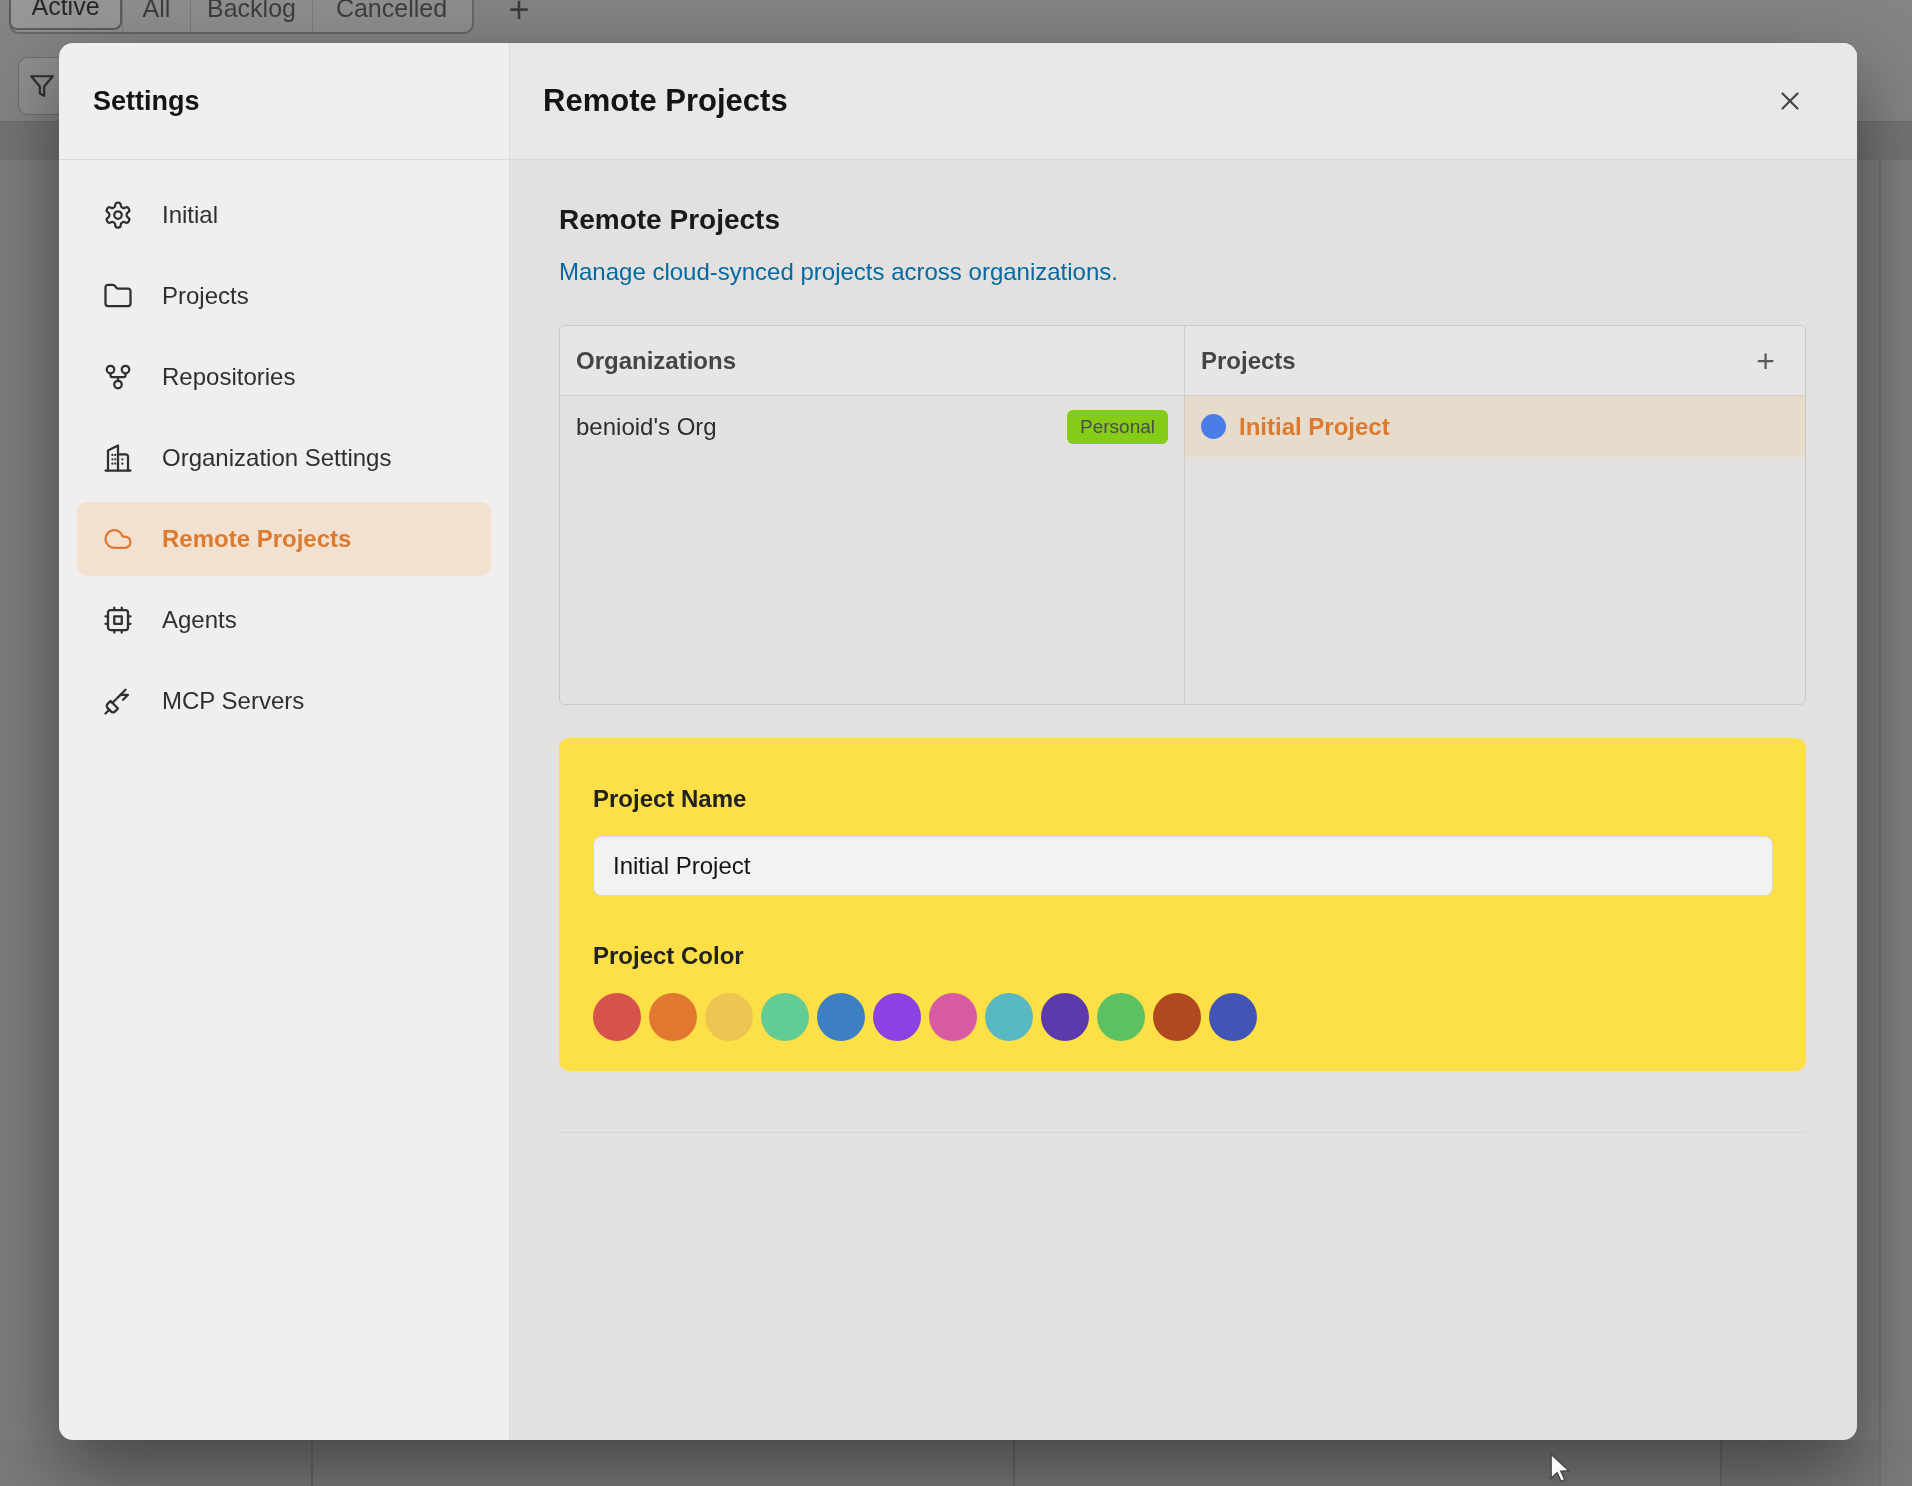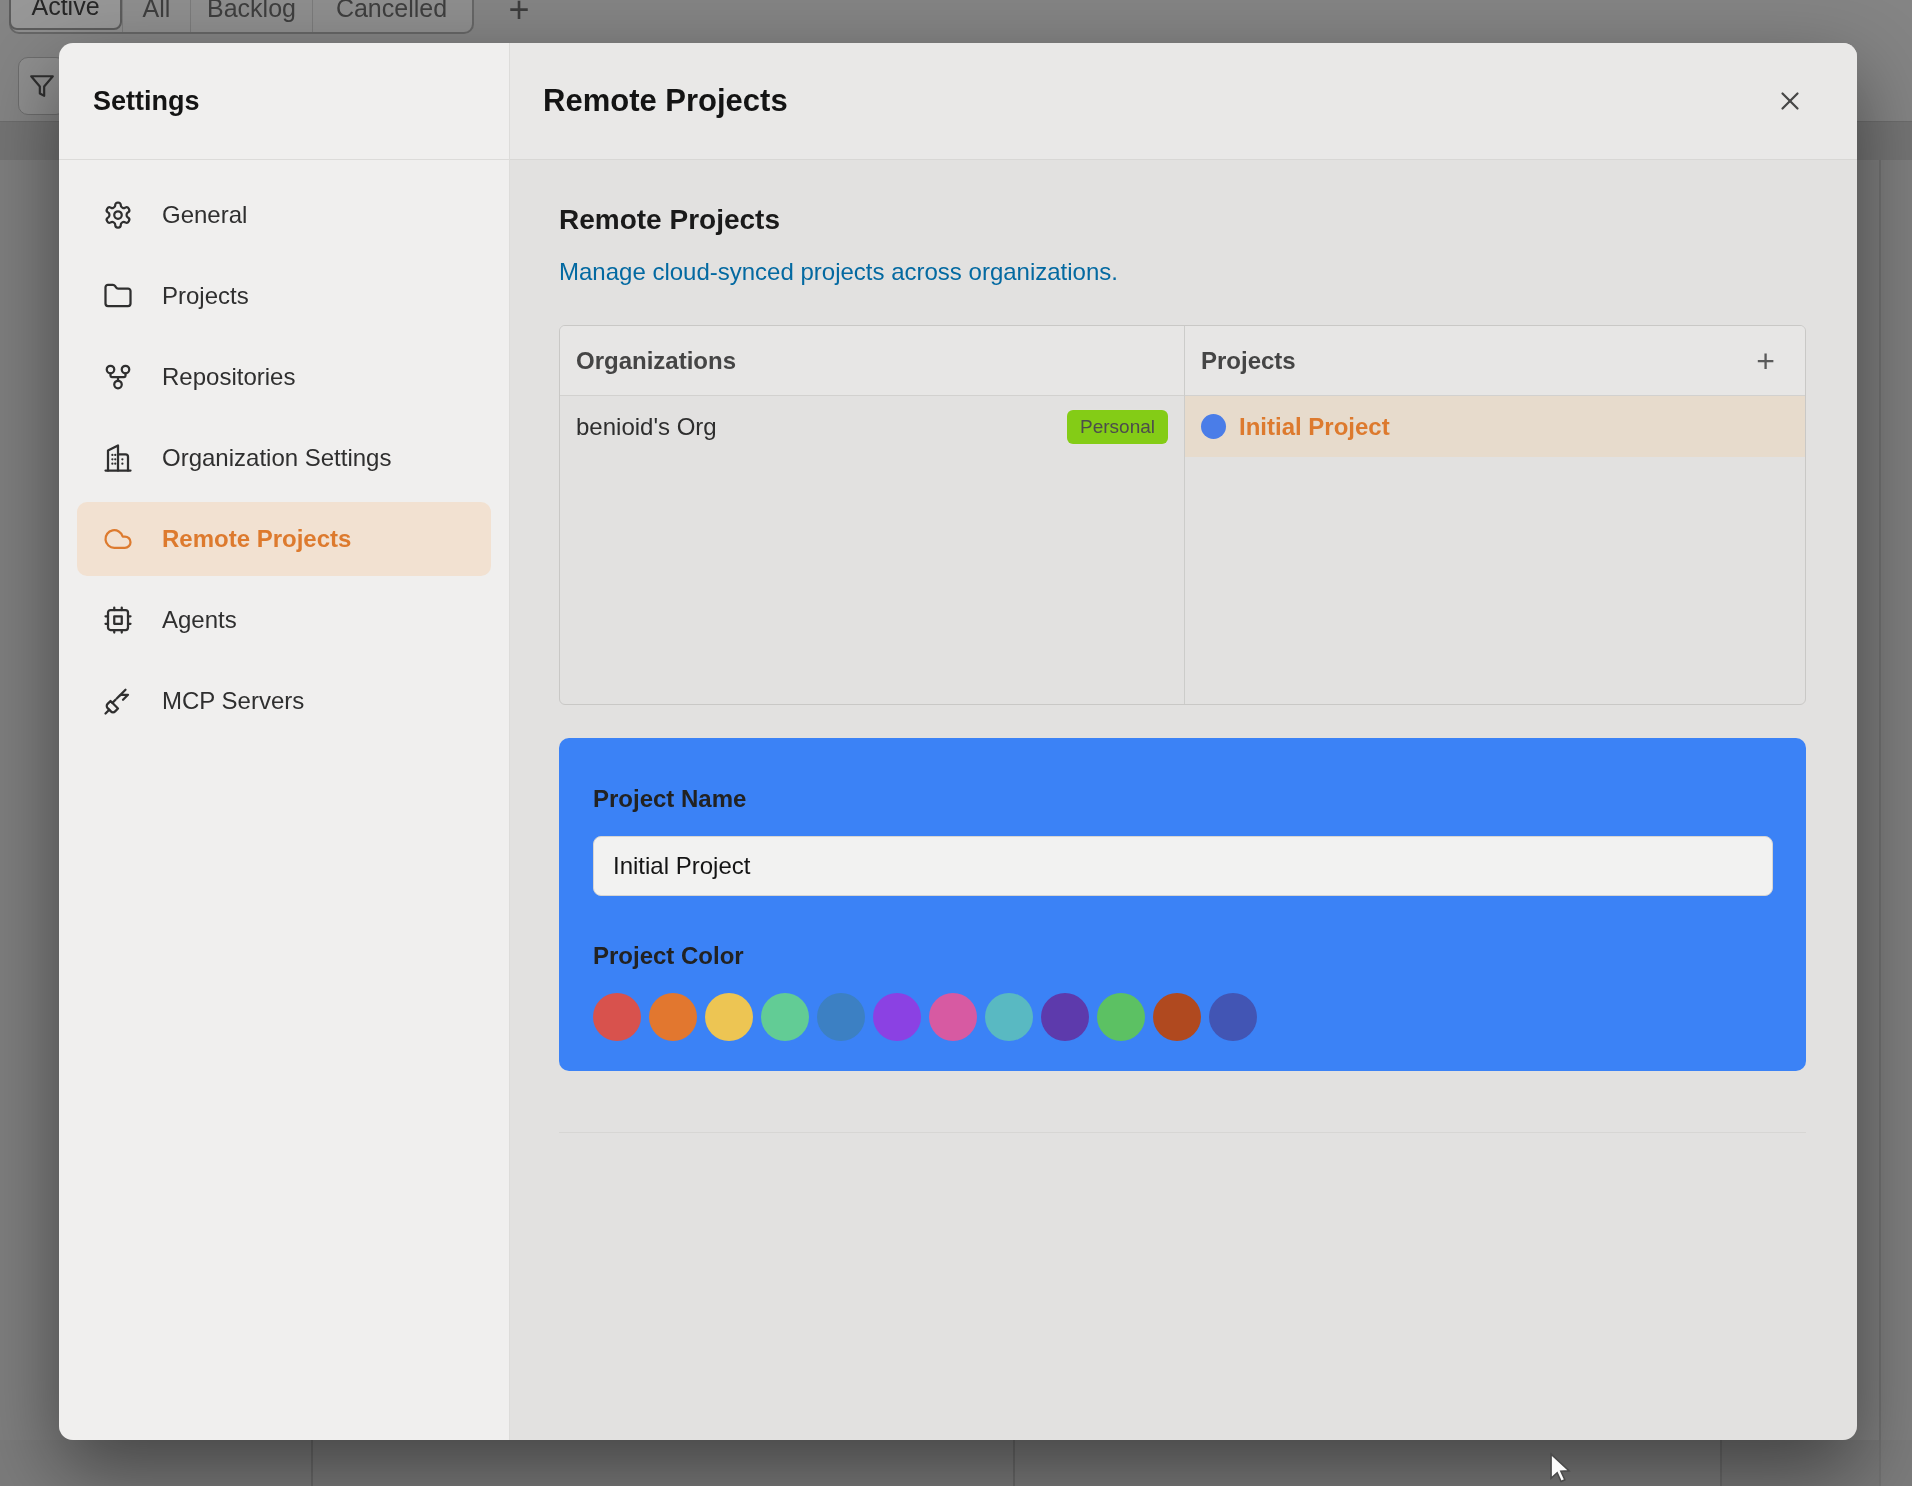--- a/index.html
+++ b/index.html
@@ -67,21 +67,21 @@
     cursor:pointer;padding:0 14px;}
   .trow{height:61px;box-sizing:border-box;display:flex;align-items:center;padding:0 16px;
     font-size:24px;color:#2e2e2e;cursor:pointer;flex:none;}
   .trow.selected{background:#e7dbcc;}
   .org-name.selected-org{color:#dd7a2e;font-weight:700;}
   .badge{margin-left:auto;background:#84cc16;border-radius:6px;padding:6px 13px;font-size:19px;
     color:#4c4c4c;box-shadow:0 0 0 1px #e3e2e0;}
   .proj-dot{width:25px;height:25px;border-radius:50%;margin-right:13px;flex:none;}
   .proj-name{color:#dd7a2e;font-weight:700;}
 
-  .project-panel{margin-top:33px;height:333px;box-sizing:border-box;background:#3b82f6;border-radius:10px;
+  .project-panel{margin-top:33px;height:333px;box-sizing:border-box;background:#fde047;border-radius:10px;
     padding:47px 36px 0 34px;}
   .form-label{font-size:24px;line-height:28px;font-weight:700;color:#222;}
   .name-input{margin-top:23px;width:1180px;height:60px;box-sizing:border-box;background:#f2f2f1;
     border:1px solid #d6d5d3;border-radius:8px;font-family:inherit;font-size:24px;color:#141414;
     padding:0 19px;outline:none;display:block;}
   .color-label{margin-top:46px;}
   .swatches{margin-top:23px;display:flex;gap:8px;}
   .swatch{width:48px;height:48px;border-radius:50%;cursor:pointer;flex:none;}
   .body-divider{margin-top:61px;height:1px;background:#d7d6d4;}
 
@@ -122,21 +122,21 @@
       <div class="sidebar-header">
         <div class="sidebar-title">Settings</div>
       </div>
       <nav class="nav">
 
         <div class="nav-item">
           <svg viewBox="0 0 24 24" fill="none" stroke="currentColor" stroke-width="1.8" stroke-linecap="round" stroke-linejoin="round">
             <path d="M12.22 2h-.44a2 2 0 0 0-2 2v.18a2 2 0 0 1-1 1.73l-.43.25a2 2 0 0 1-2 0l-.15-.08a2 2 0 0 0-2.73.73l-.22.38a2 2 0 0 0 .73 2.73l.15.1a2 2 0 0 1 1 1.72v.51a2 2 0 0 1-1 1.74l-.15.09a2 2 0 0 0-.73 2.73l.22.38a2 2 0 0 0 2.73.73l.15-.08a2 2 0 0 1 2 0l.43.25a2 2 0 0 1 1 1.73V20a2 2 0 0 0 2 2h.44a2 2 0 0 0 2-2v-.18a2 2 0 0 1 1-1.73l.43-.25a2 2 0 0 1 2 0l.15.08a2 2 0 0 0 2.73-.73l.22-.39a2 2 0 0 0-.73-2.73l-.15-.08a2 2 0 0 1-1-1.74v-.5a2 2 0 0 1 1-1.74l.15-.09a2 2 0 0 0 .73-2.73l-.22-.38a2 2 0 0 0-2.73-.73l-.15.08a2 2 0 0 1-2 0l-.43-.25a2 2 0 0 1-1-1.73V4a2 2 0 0 0-2-2z"></path>
             <circle cx="12" cy="12" r="3"></circle>
           </svg>
-          <span>General</span>
+          <span>Initial</span>
         </div>
 
         <div class="nav-item">
           <svg viewBox="0 0 24 24" fill="none" stroke="currentColor" stroke-width="1.8" stroke-linecap="round" stroke-linejoin="round">
             <path d="M20 20a2 2 0 0 0 2-2V8a2 2 0 0 0-2-2h-7.9a2 2 0 0 1-1.69-.9L9.6 3.9A2 2 0 0 0 7.93 3H4a2 2 0 0 0-2 2v13a2 2 0 0 0 2 2Z"></path>
           </svg>
           <span>Projects</span>
         </div>
 
         <div class="nav-item">

